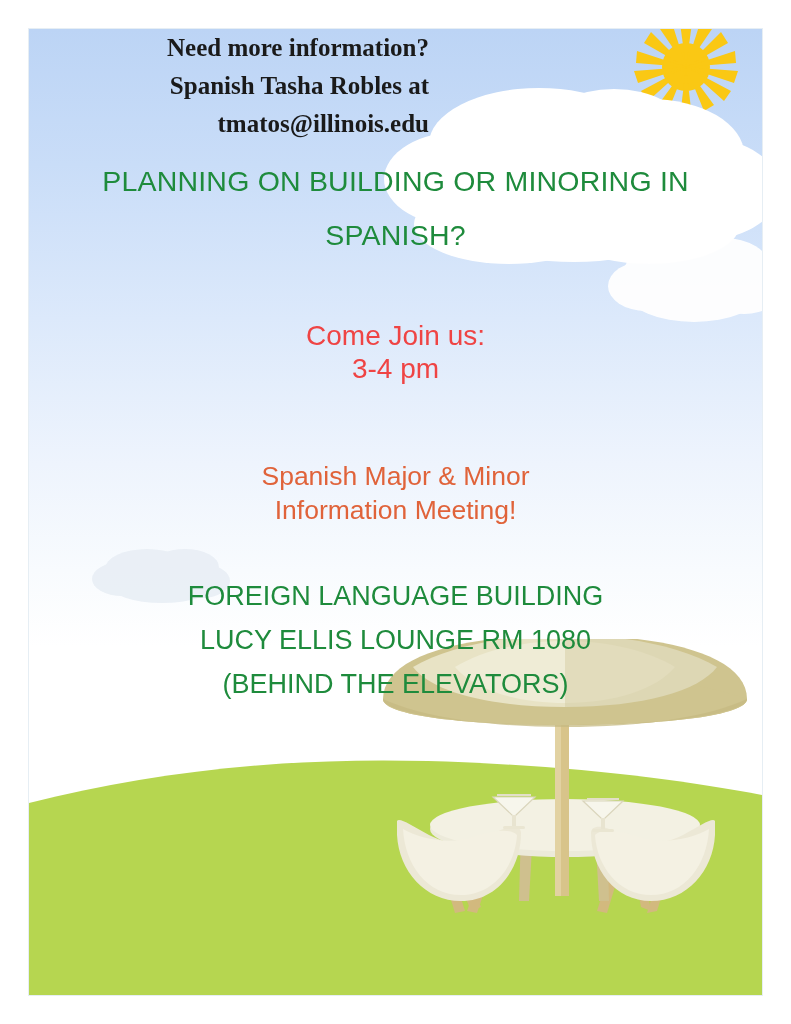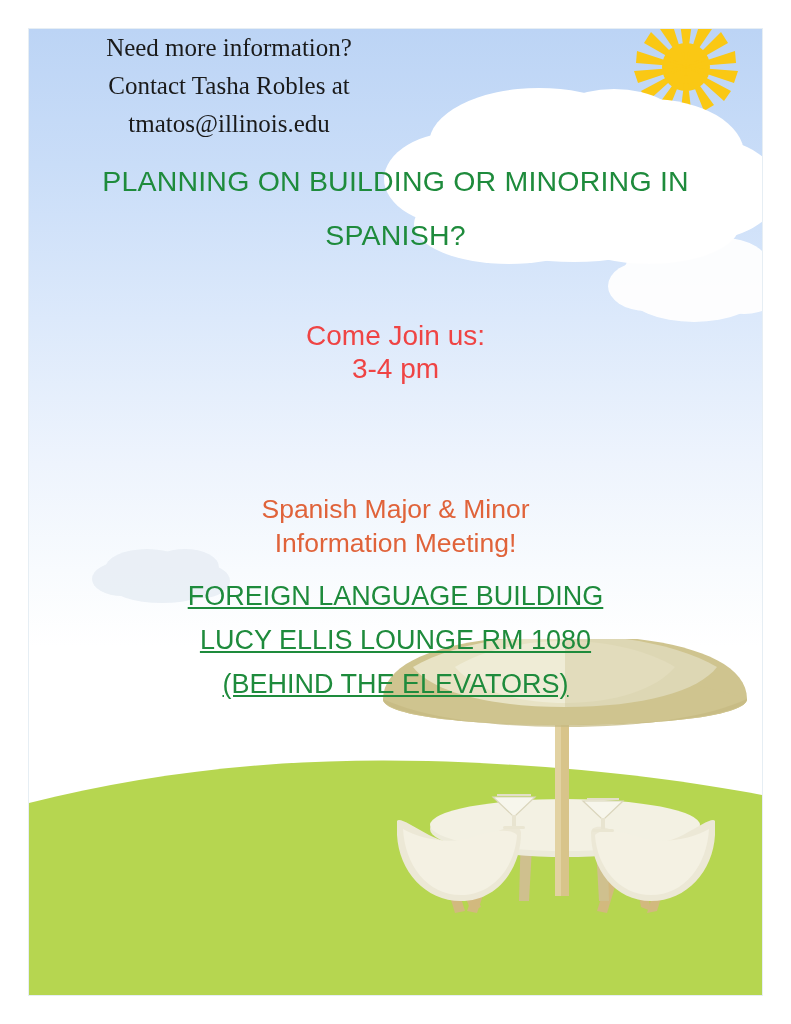--- a/index.html
+++ b/index.html
@@ -71,41 +71,41 @@
     font-weight:400;
   }
   #when span { display:block; }
 
   #meeting {
     top:430px;
     color:#e0633a;
     font-size:26.5px;
     line-height:34px;
     font-weight:400;
-    margin-top:33px;
   }
   #meeting span { display:block; }
 
   #place {
     top:545px;
     color:#1e8b3c;
     font-size:27px;
     line-height:44px;
     font-weight:400;
   }
-  #place span { display:block;text-decoration:underline; }
+  #place span { display:block; }
 
   #contact {
     left:30px; top:815px;
     width:400px;
-    text-align:center;
+    text-align:right;
     color:#1a1a1a;
     font-family:"Liberation Serif", serif;
     font-size:25px;
     line-height:38px;
+    font-weight:bold;
   }
   #contact span { display:block; }
 </style>
 </head>
 <body>
 
 <div id="flyer">
   <div id="poster">
 
     <div id="sky"></div>
@@ -256,19 +256,19 @@
       </div>
 
       <div class="txt" id="place">
         <span>FOREIGN LANGUAGE BUILDING</span>
         <span>LUCY ELLIS LOUNGE RM 1080</span>
         <span>(BEHIND THE ELEVATORS)</span>
       </div>
 
       <div id="contact">
         <span>Need more information?</span>
-        <span>Contact Tasha Robles at</span>
+        <span>Spanish Tasha Robles at</span>
         <span>tmatos@illinois.edu</span>
       </div>
 
     </div>
   </div>
 </div>
 
 </body></html>

